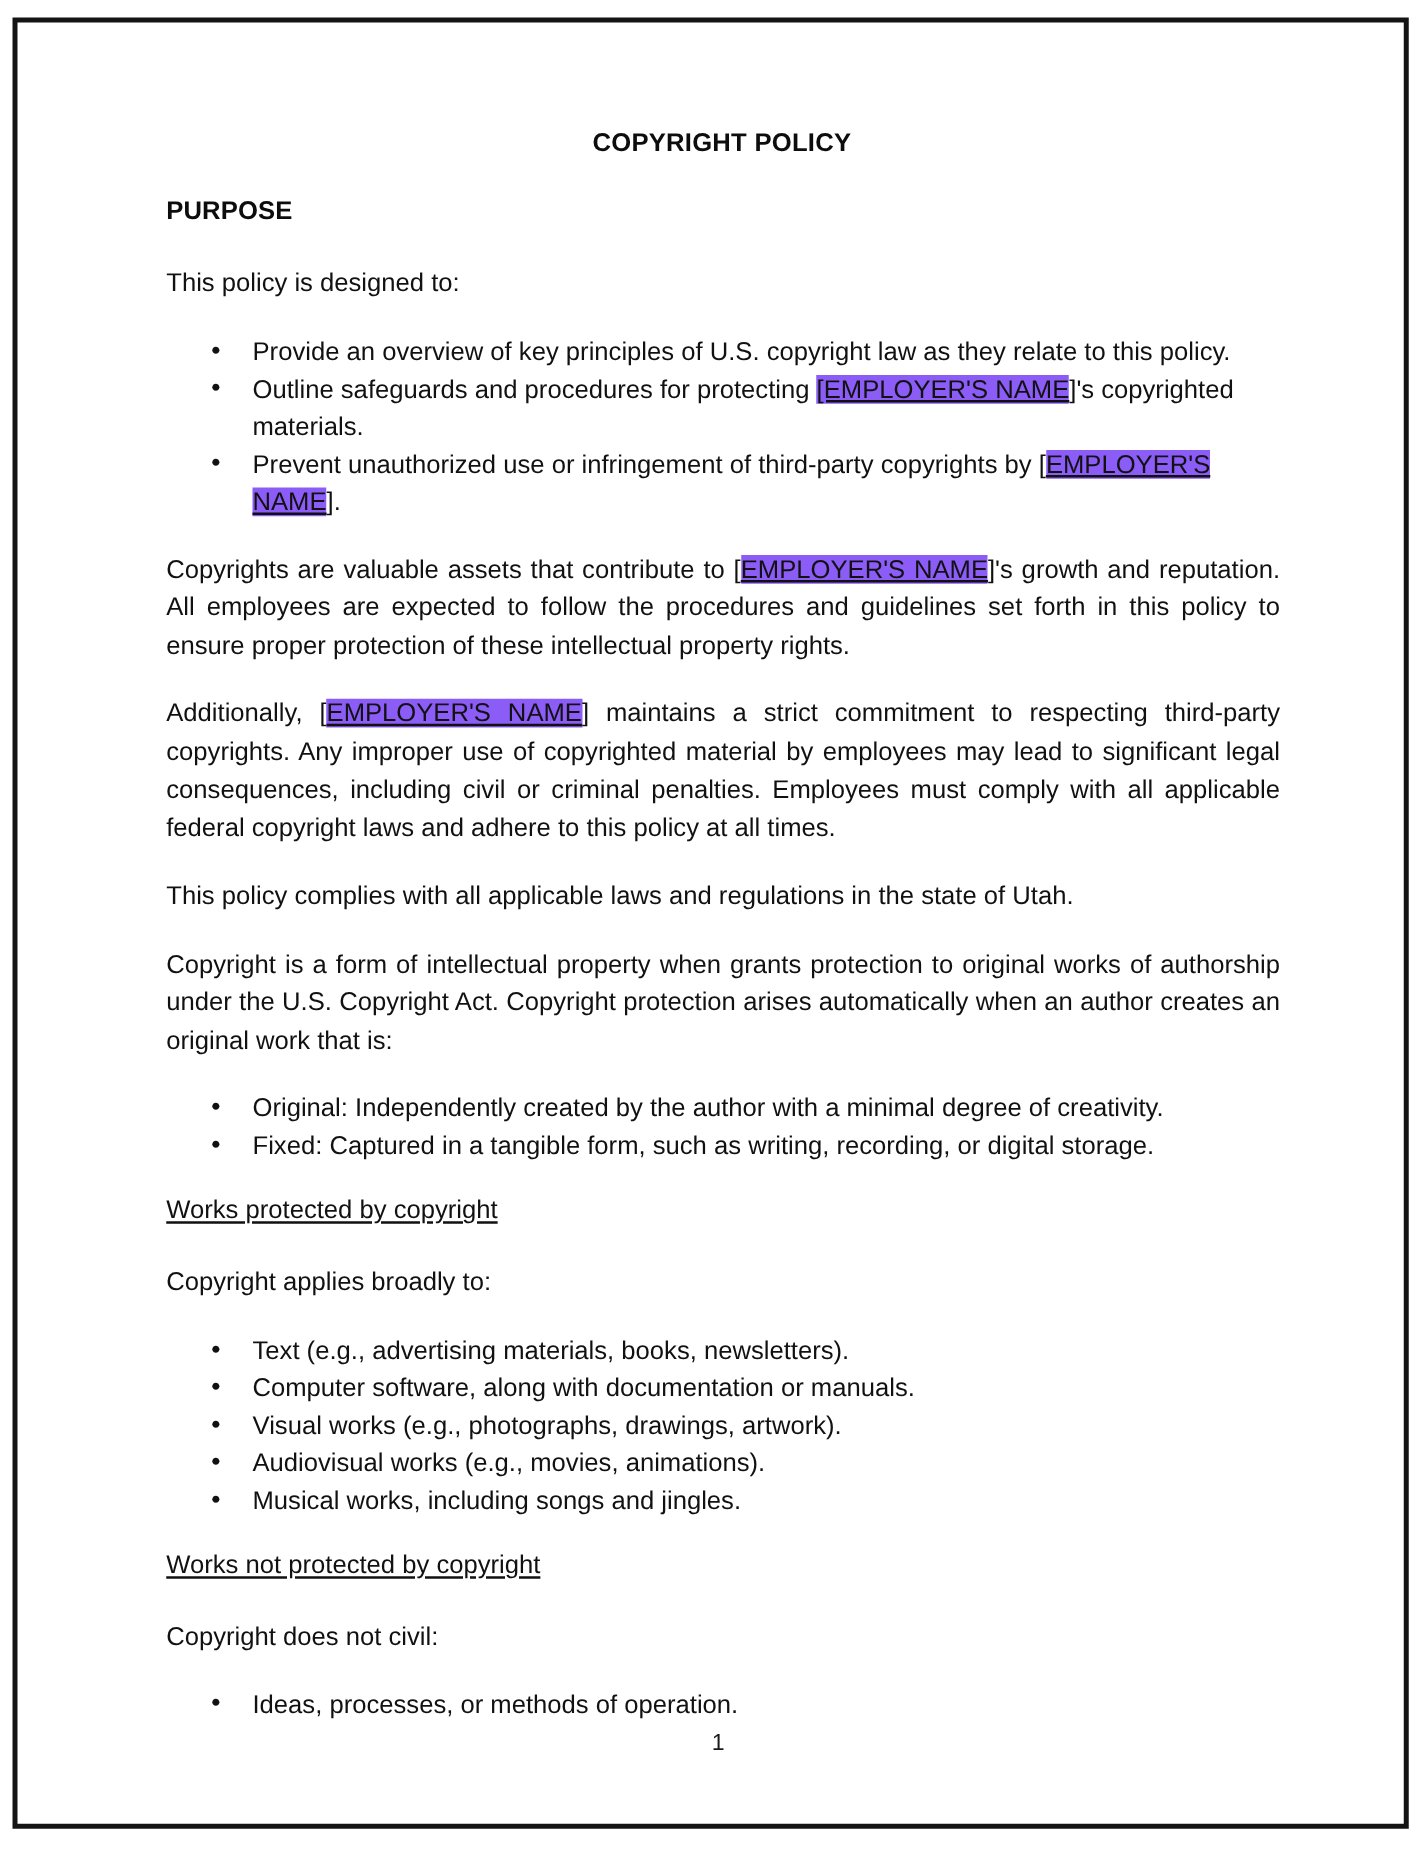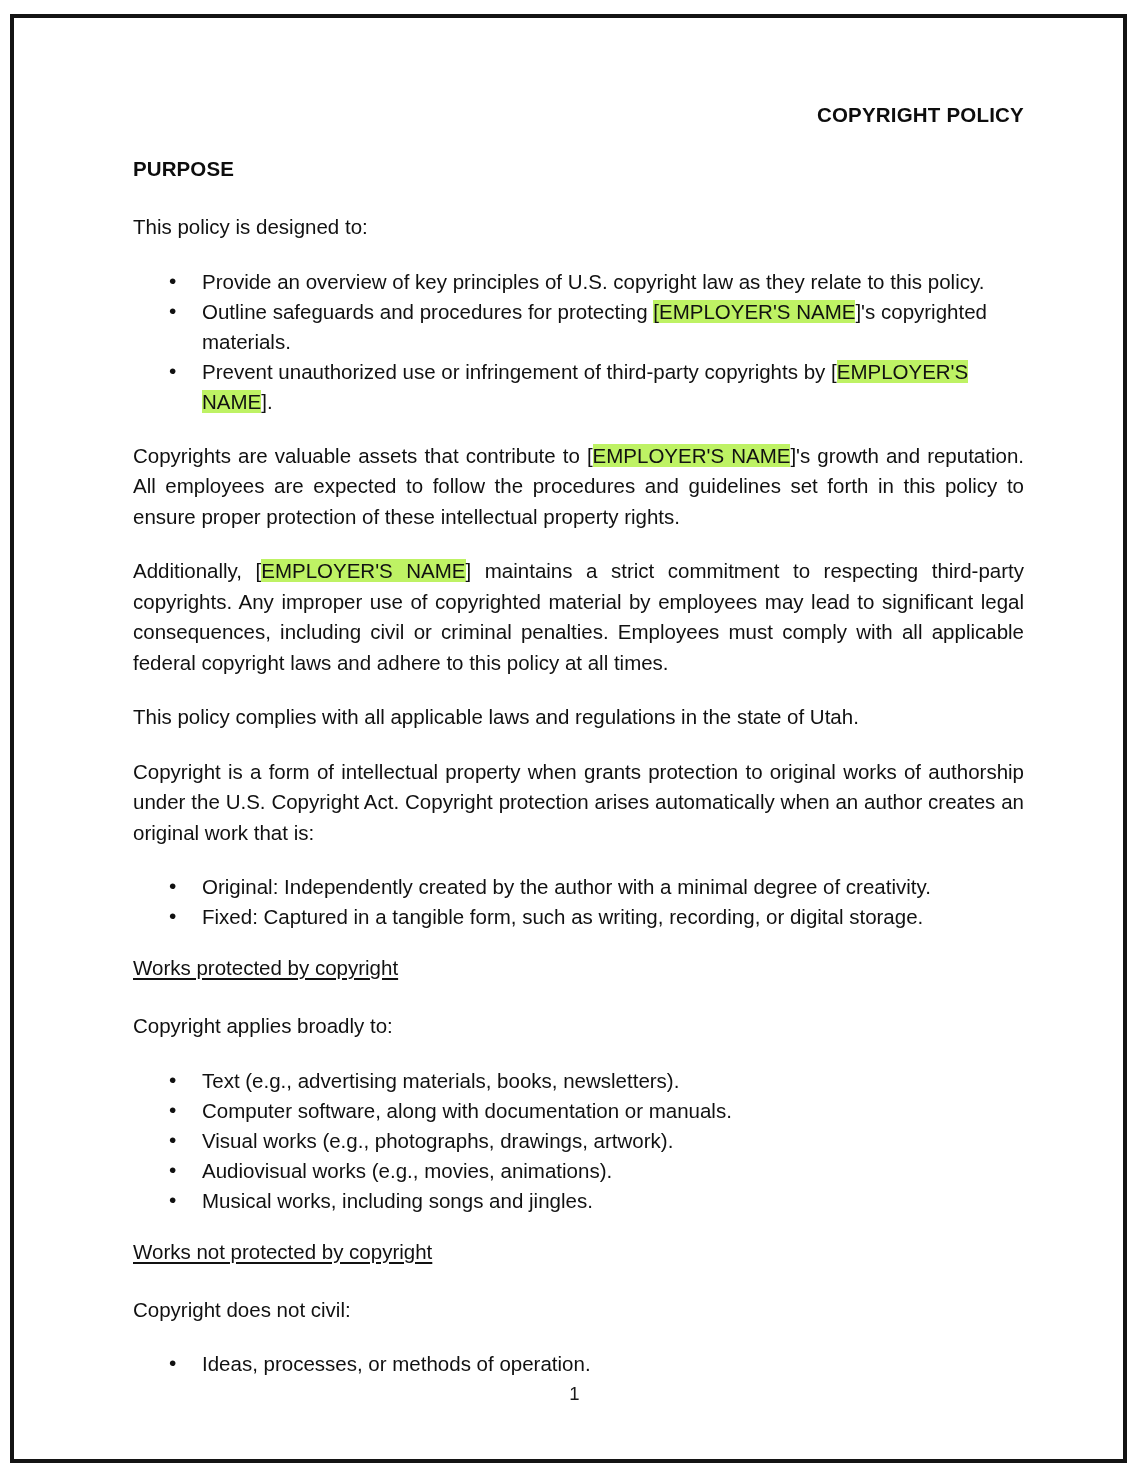--- a/index.html
+++ b/index.html
@@ -27,21 +27,21 @@
   }
 
   .page-body {
     position: absolute;
     left: 105px;
     top: 85px;
     width: 905px;
   }
 
   .doc-title {
-    text-align: right;
+    text-align: center;
     font-size: 20.5px;
     font-weight: bold;
     color: #0d0d0d;
     letter-spacing: 0.2px;
     margin: 0 0 30px 0;
     padding-left: 12px;
   }
 
   .section-heading {
     font-size: 20.5px;
@@ -96,22 +96,23 @@
     content: "\2022";
     position: absolute;
     left: 36px;
     top: -1px;
     font-size: 21px;
     color: #111111;
     line-height: 30px;
   }
 
   .hl {
-    background-color: #bef264;
+    background-color: #8b5cf6;
     color: #111111;
+    text-decoration: underline;
   }
 
   .page-number {
     position: absolute;
     left: 0;
     right: 0;
     top: 1365px;
     text-align: center;
     font-size: 18.5px;
     color: #1a1a1a;

